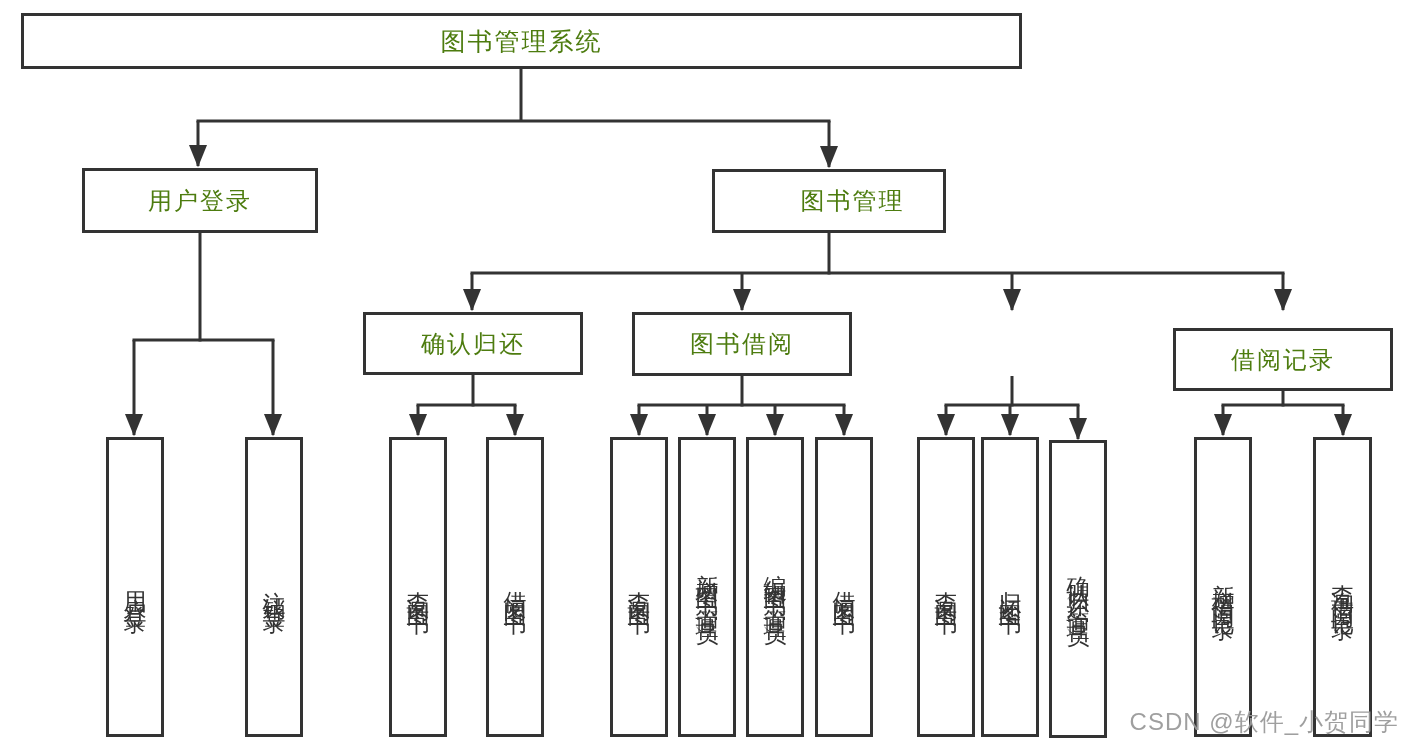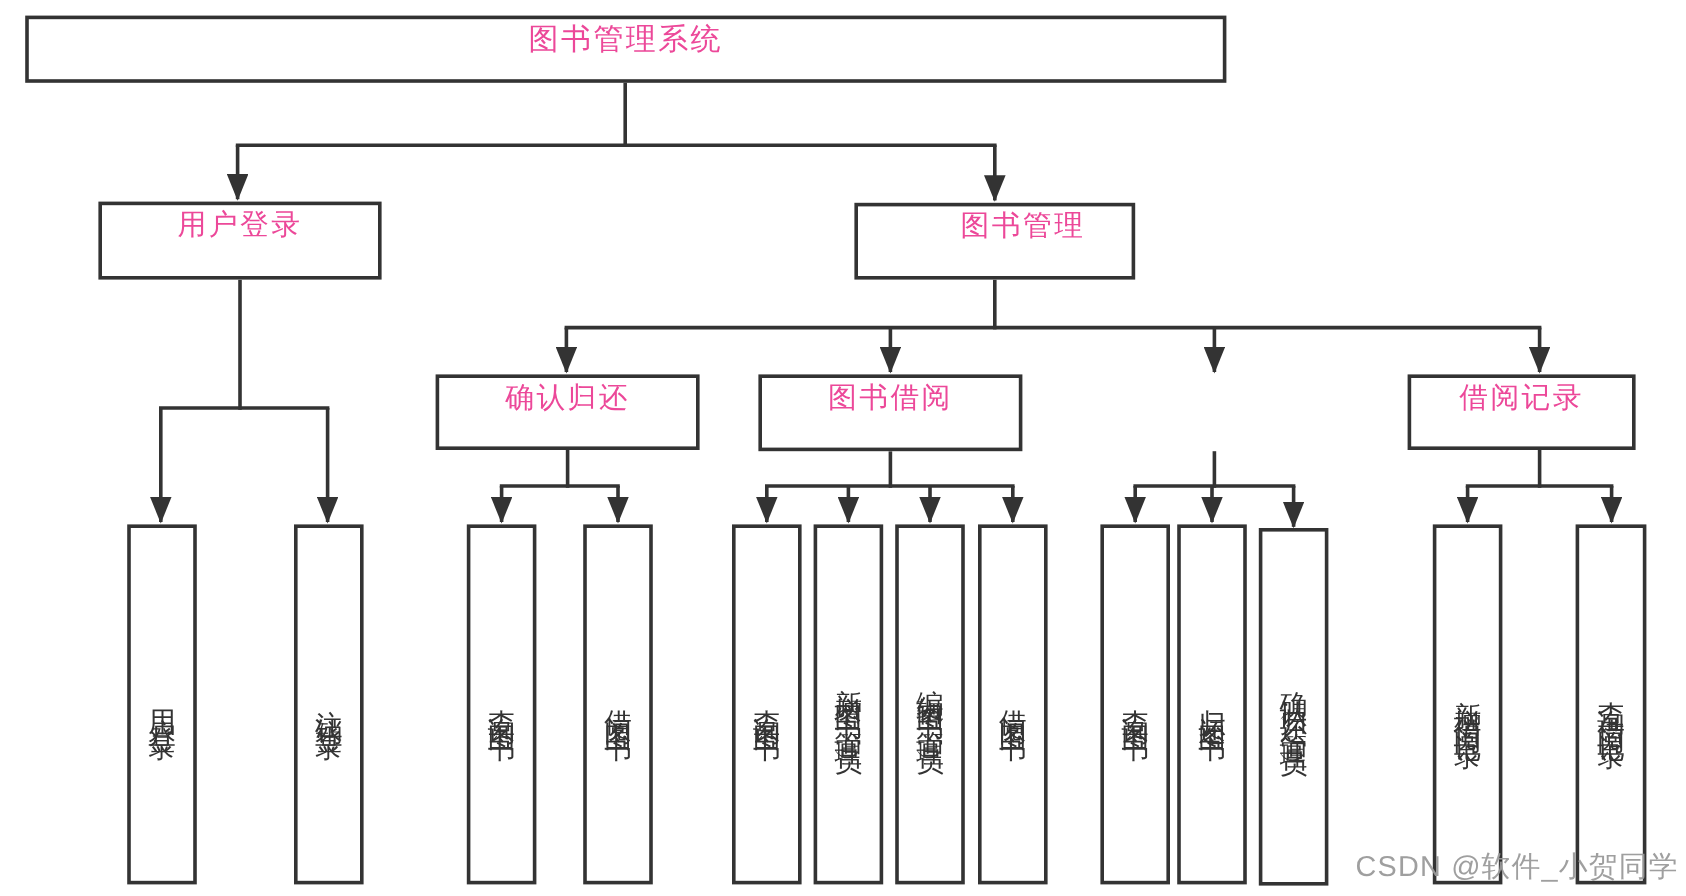--- a/index.html
+++ b/index.html
@@ -9,22 +9,23 @@
     background:#ffffff;
     font-family:"Liberation Sans", sans-serif;
     overflow:hidden;
   }
   .box{
     position:absolute;
     box-sizing:border-box;
     background:#ffffff;
     border:3px solid #333333;
     display:flex;
+    align-items:center;
     justify-content:center;
-    color:#ec4899;
+    color:#4d7c0f;
     z-index:2;
   }
   .box .lbl{
     font-size:24px;
     letter-spacing:2px;
     white-space:nowrap;
   }
   .root .lbl{font-size:25px;}
   .vbox{
     position:absolute;
@@ -131,21 +132,21 @@
   <div class="box" style="left:712px;top:169px;width:234px;height:64px;padding-left:47px;">
     <span class="lbl">图书管理</span>
   </div>
 
   <div class="box" style="left:363px;top:312px;width:220px;height:63px;">
     <span class="lbl">确认归还</span>
   </div>
   <div class="box" style="left:632px;top:312px;width:220px;height:64px;">
     <span class="lbl">图书借阅</span>
   </div>
-  <div class="box" style="left:1173px;top:312px;width:190px;height:63px;">
+  <div class="box" style="left:1173px;top:328px;width:220px;height:63px;">
     <span class="lbl">借阅记录</span>
   </div>
 
   <div class="vbox" style="left:106px;">
     <span class="vlbl">用户登录</span>
   </div>
   <div class="vbox" style="left:245px;">
     <span class="vlbl">注销登录</span>
   </div>
 

